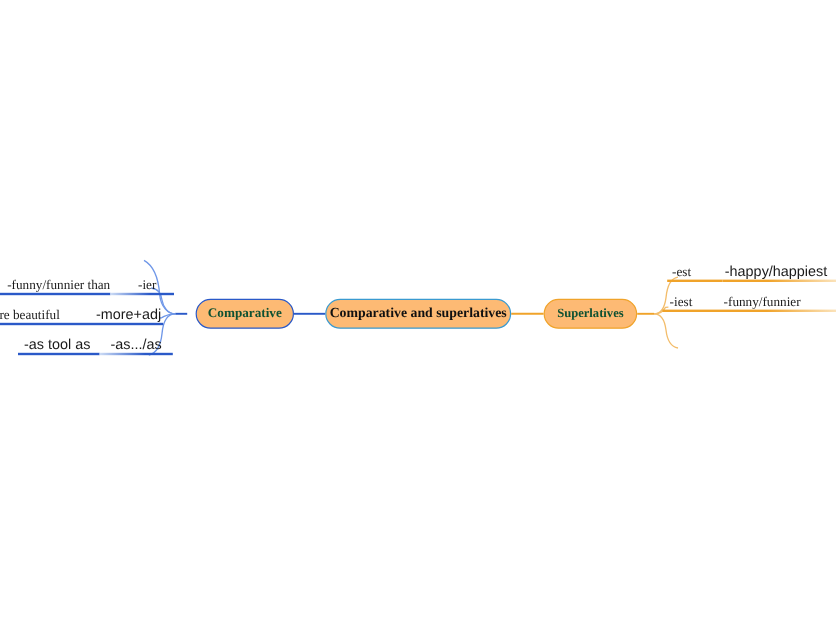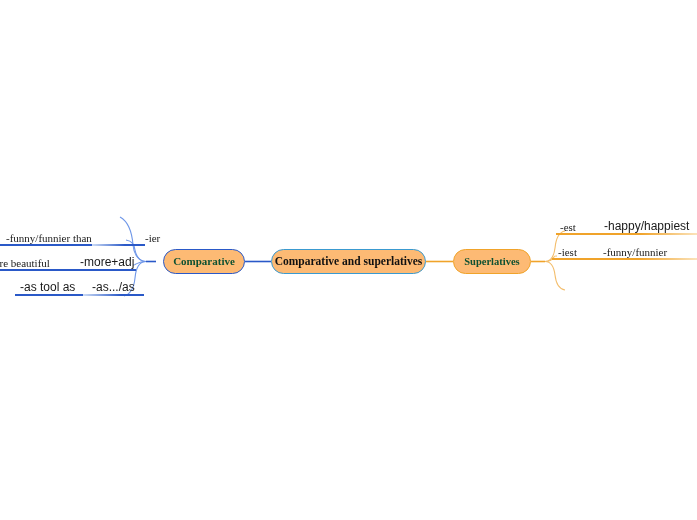--- a/index.html
+++ b/index.html
@@ -133,21 +133,21 @@
 
   <div class="node node-root">Comparative and superlatives</div>
 
   <div class="node node-comparative">Comparative</div>
 
   <div class="node node-superlatives">Superlatives</div>
 
 
   <div class="leaf" style="left:0px; top:228px; width:145px;">
     <span class="txt serif" style="left:6px;">-funny/funnier than</span>
-    <span class="txt serif" style="left:115px;margin-left:30px;">-ier</span>
+    <span class="txt serif" style="left:115px;">-ier</span>
     <span class="rule blue-solid" style="left:0px; width:92px;"></span>
     <span class="rule blue-fade" style="left:92px; width:53px;"></span>
   </div>
 
   <div class="leaf" style="left:-6px; top:253px; width:142px;">
     <span class="txt serif" style="left:0px;">ore beautiful</span>
     <span class="txt sans" style="left:86px;">-more+adj</span>
     <span class="rule blue-solid" style="left:0px; width:142px;"></span>
   </div>
 

